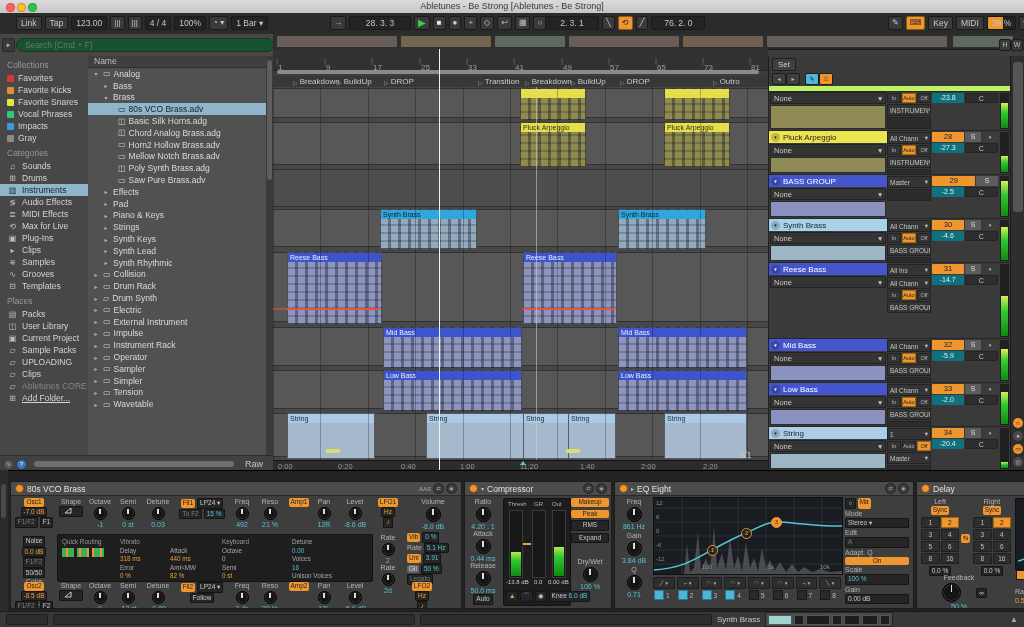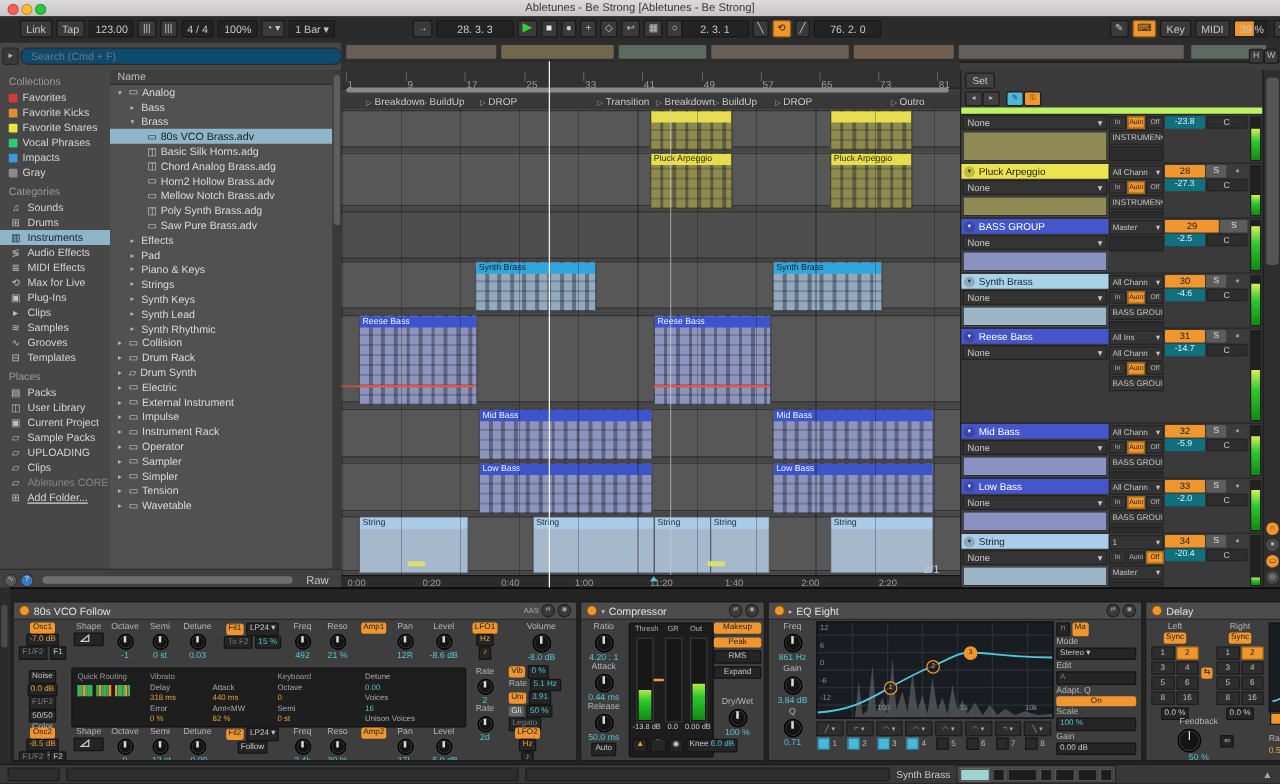--- a/index.html
+++ b/index.html
@@ -11,21 +11,21 @@
   .transport{position:absolute;left:0;top:13px;right:0;height:21px;background:#2b2b2b;border-bottom:1px solid #101010}
   .tg{position:absolute;top:3px;display:flex;gap:3px;align-items:center;height:14px}
   .tbtn{background:#3a3a3a;border:1px solid #1a1a1a;border-radius:2px;color:#c6c6c6;font-size:8.5px;padding:0 4px;line-height:12px;white-space:nowrap}
   .tbtn.or{background:#f0962e;color:#222;border-color:#8f5a10}
   .tbtn.dk{background:#232323}
   .gi{font-size:8px;padding:0 3px}
   .play{color:#35d23c;font-size:10px}.stop{color:#e6e6e6}.rec{color:#cfcfcf}
   
   .browser{position:absolute;left:0;top:34px;width:273px;height:438px;background:#474747;border-right:1px solid #1f1f1f}
   .bchev{position:absolute;left:2px;top:4px;width:11px;height:12px;background:#3a3a3a;border:1px solid #282828;color:#bbb;font-size:7px;text-align:center;line-height:12px;border-radius:2px}
-  .bsearch{position:absolute;left:16px;top:4px;width:240px;height:12px;background:#0c4a6e;border:1px solid #2a2a2a;border-radius:7px;color:#9a9a9a;font-size:8.5px;padding:0 8px;outline:none}
+  .bsearch{position:absolute;left:16px;top:4px;width:240px;height:12px;background:#14532d;border:1px solid #2a2a2a;border-radius:7px;color:#9a9a9a;font-size:8.5px;padding:0 8px;outline:none}
   .bside{position:absolute;left:0;top:22px;width:88px;bottom:16px;overflow:hidden}
   .bhead{color:#999;font-size:8.5px;padding:4px 0 2px 7px}
   .srow{display:flex;align-items:center;gap:4px;height:12px;padding-left:7px;color:#d4d4d4;font-size:8.5px;white-space:nowrap;overflow:hidden}
   .srow .sw{width:7px;height:7px;border-radius:1px;flex:0 0 auto}
   .srow .cic{width:11px;text-align:center;font-size:8px;color:#c0c0c0;flex:0 0 auto}
   .srow.sel{background:#8fb5c9;color:#16242c}.srow.sel .cic{color:#16242c}
   .srow.dim{color:#868686}
   .srow.ul .lb{text-decoration:underline}
   .fpanel{position:absolute;left:88px;top:22px;right:7px;bottom:16px;background:#515151;overflow:hidden}
   .fname{height:11px;background:#3f3f3f;border-bottom:1px solid #2d2d2d;color:#bdbdbd;padding-left:6px;font-size:8.5px;line-height:11px}
@@ -1027,21 +1027,21 @@
   <span class="hwbtn" style="left:1011px">W</span>
 
   <div class="devstrip">
       <i></i>
     </div>
   <div class="devices">
 
     <div class="dev" style="left:2px;width:450px">
       <div class="dtitle">
         <span class="pwr"></span>
-        <span>80s VCO Follow</span>
+        <span>80s VCO Brass</span>
         <span class="dico">
             <span style="font-size:6px;color:#aaa">AAS</span>
             <span class="dic">⇄</span>
             <span class="dic">◉</span>
           </span>
       </div>
 
       <div class="ac" style="left:2px;top:16px;width:42px">
         <span class="chip">Osc1</span> <span class="vb ov">-7.0 dB</span><br>
         <span class="vb dim">F1/F2</span> <span class="vb">F1</span>

